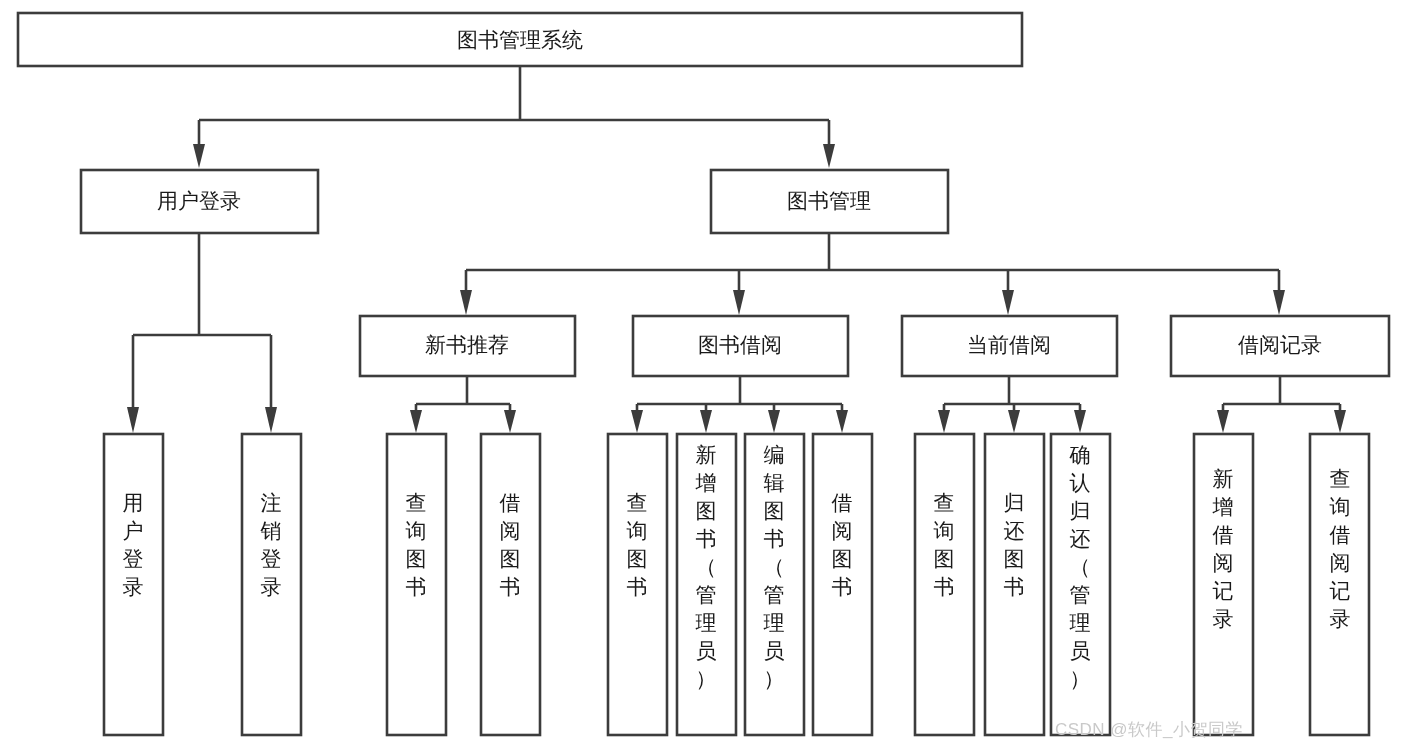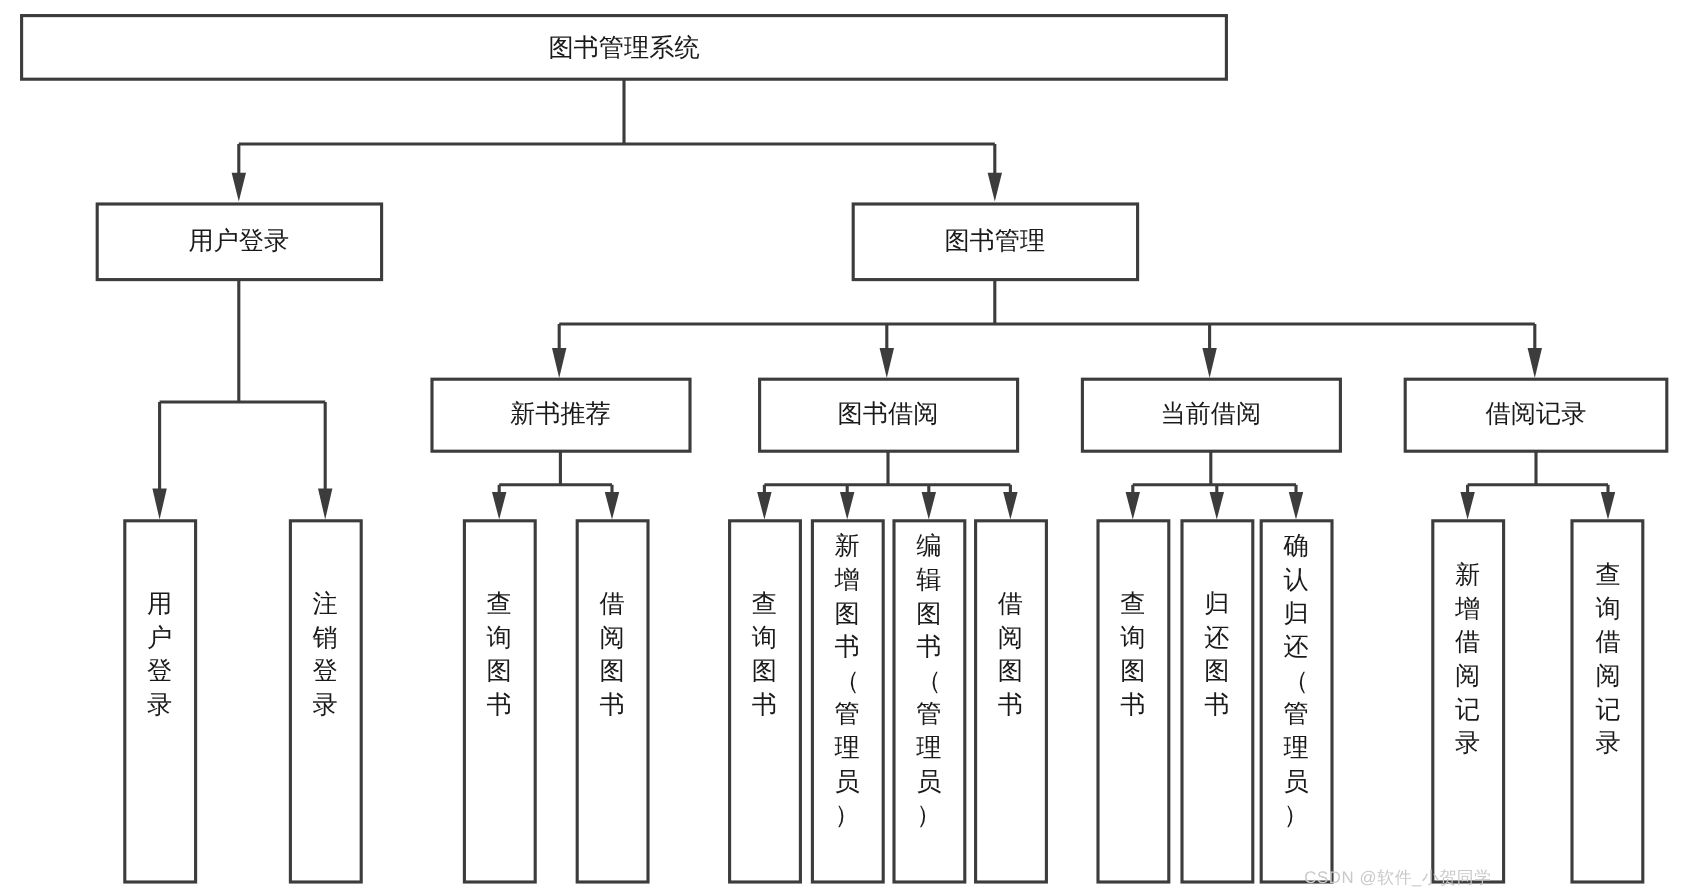--- a/index.html
+++ b/index.html
@@ -54,21 +54,21 @@
     font-family: "Liberation Sans", "DejaVu Sans", sans-serif;
     fill: #1a1a1a;
     font-size: 21px;
     text-anchor: middle;
   }
   .watermark-text {
     position: absolute;
     right: 10px;
     bottom: 6px;
     font-family: "Liberation Sans", "DejaVu Sans", sans-serif;
-    font-size: 14px;
+    font-size: 17px;
     color: #c9c9c9;
     white-space: nowrap;
     letter-spacing: 0.5px;
     user-select: none;
   }
 </style>
 </head>
 <body>
 
 <div id="diagram-root">

